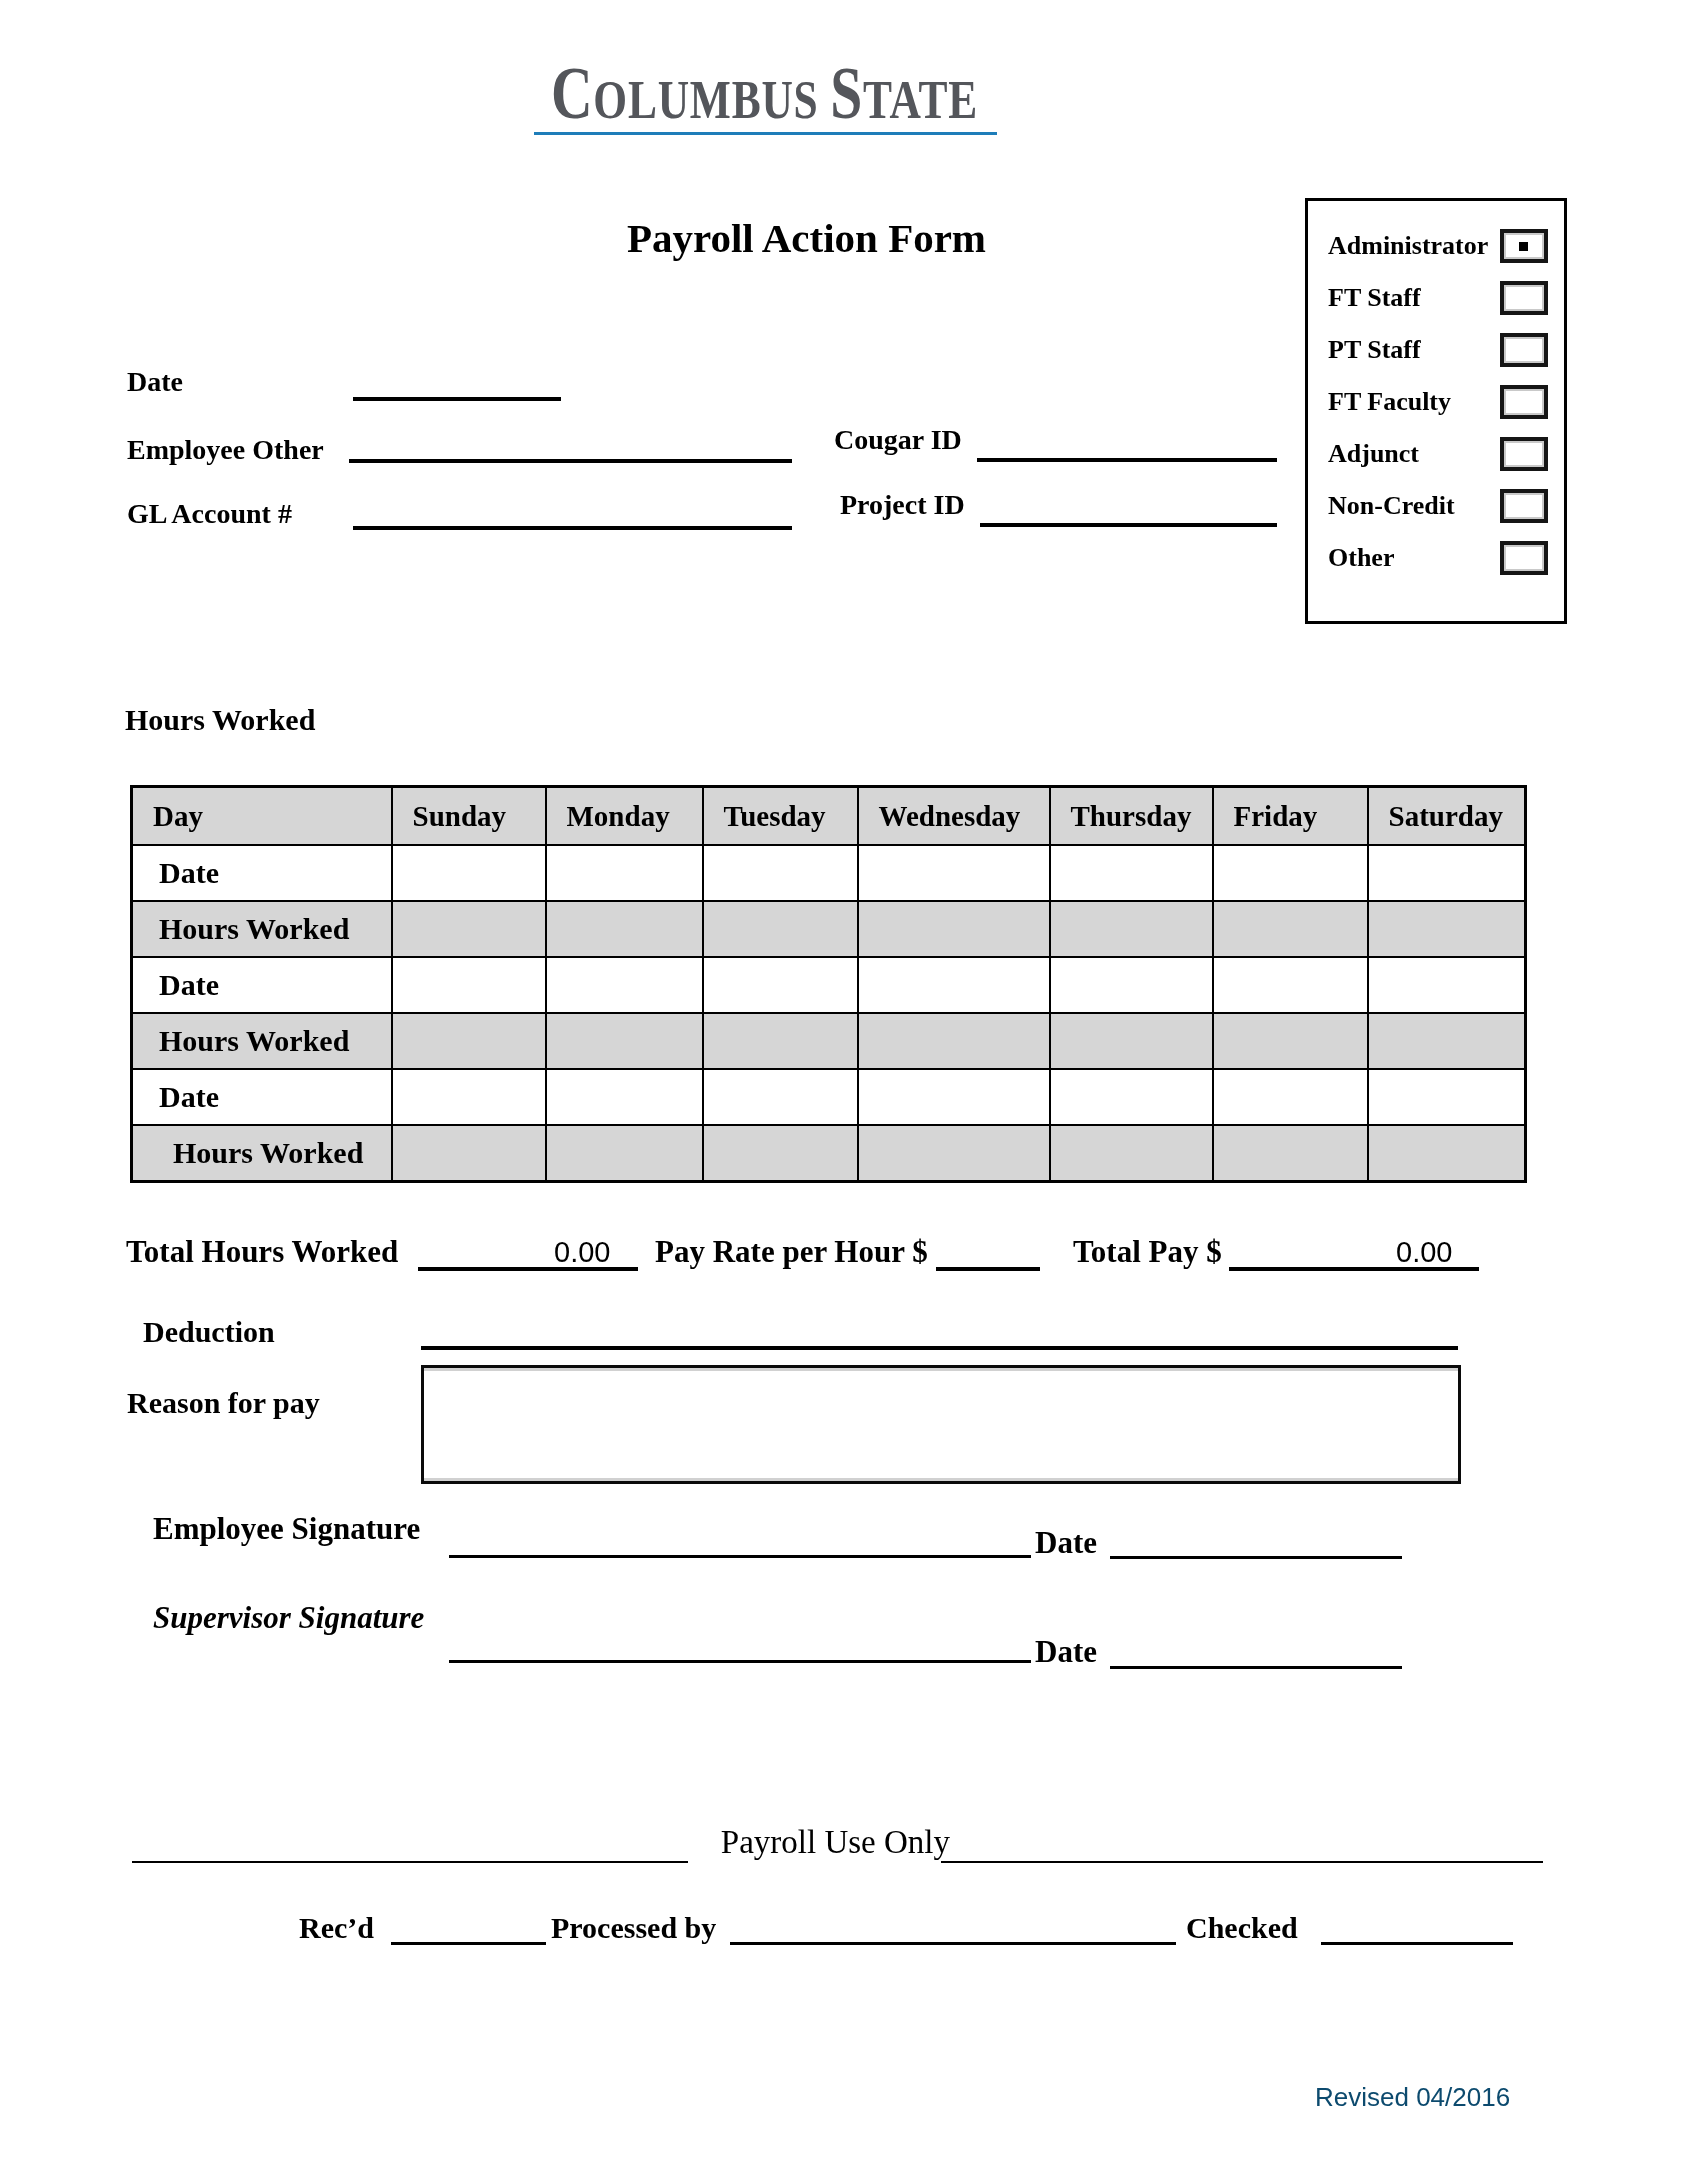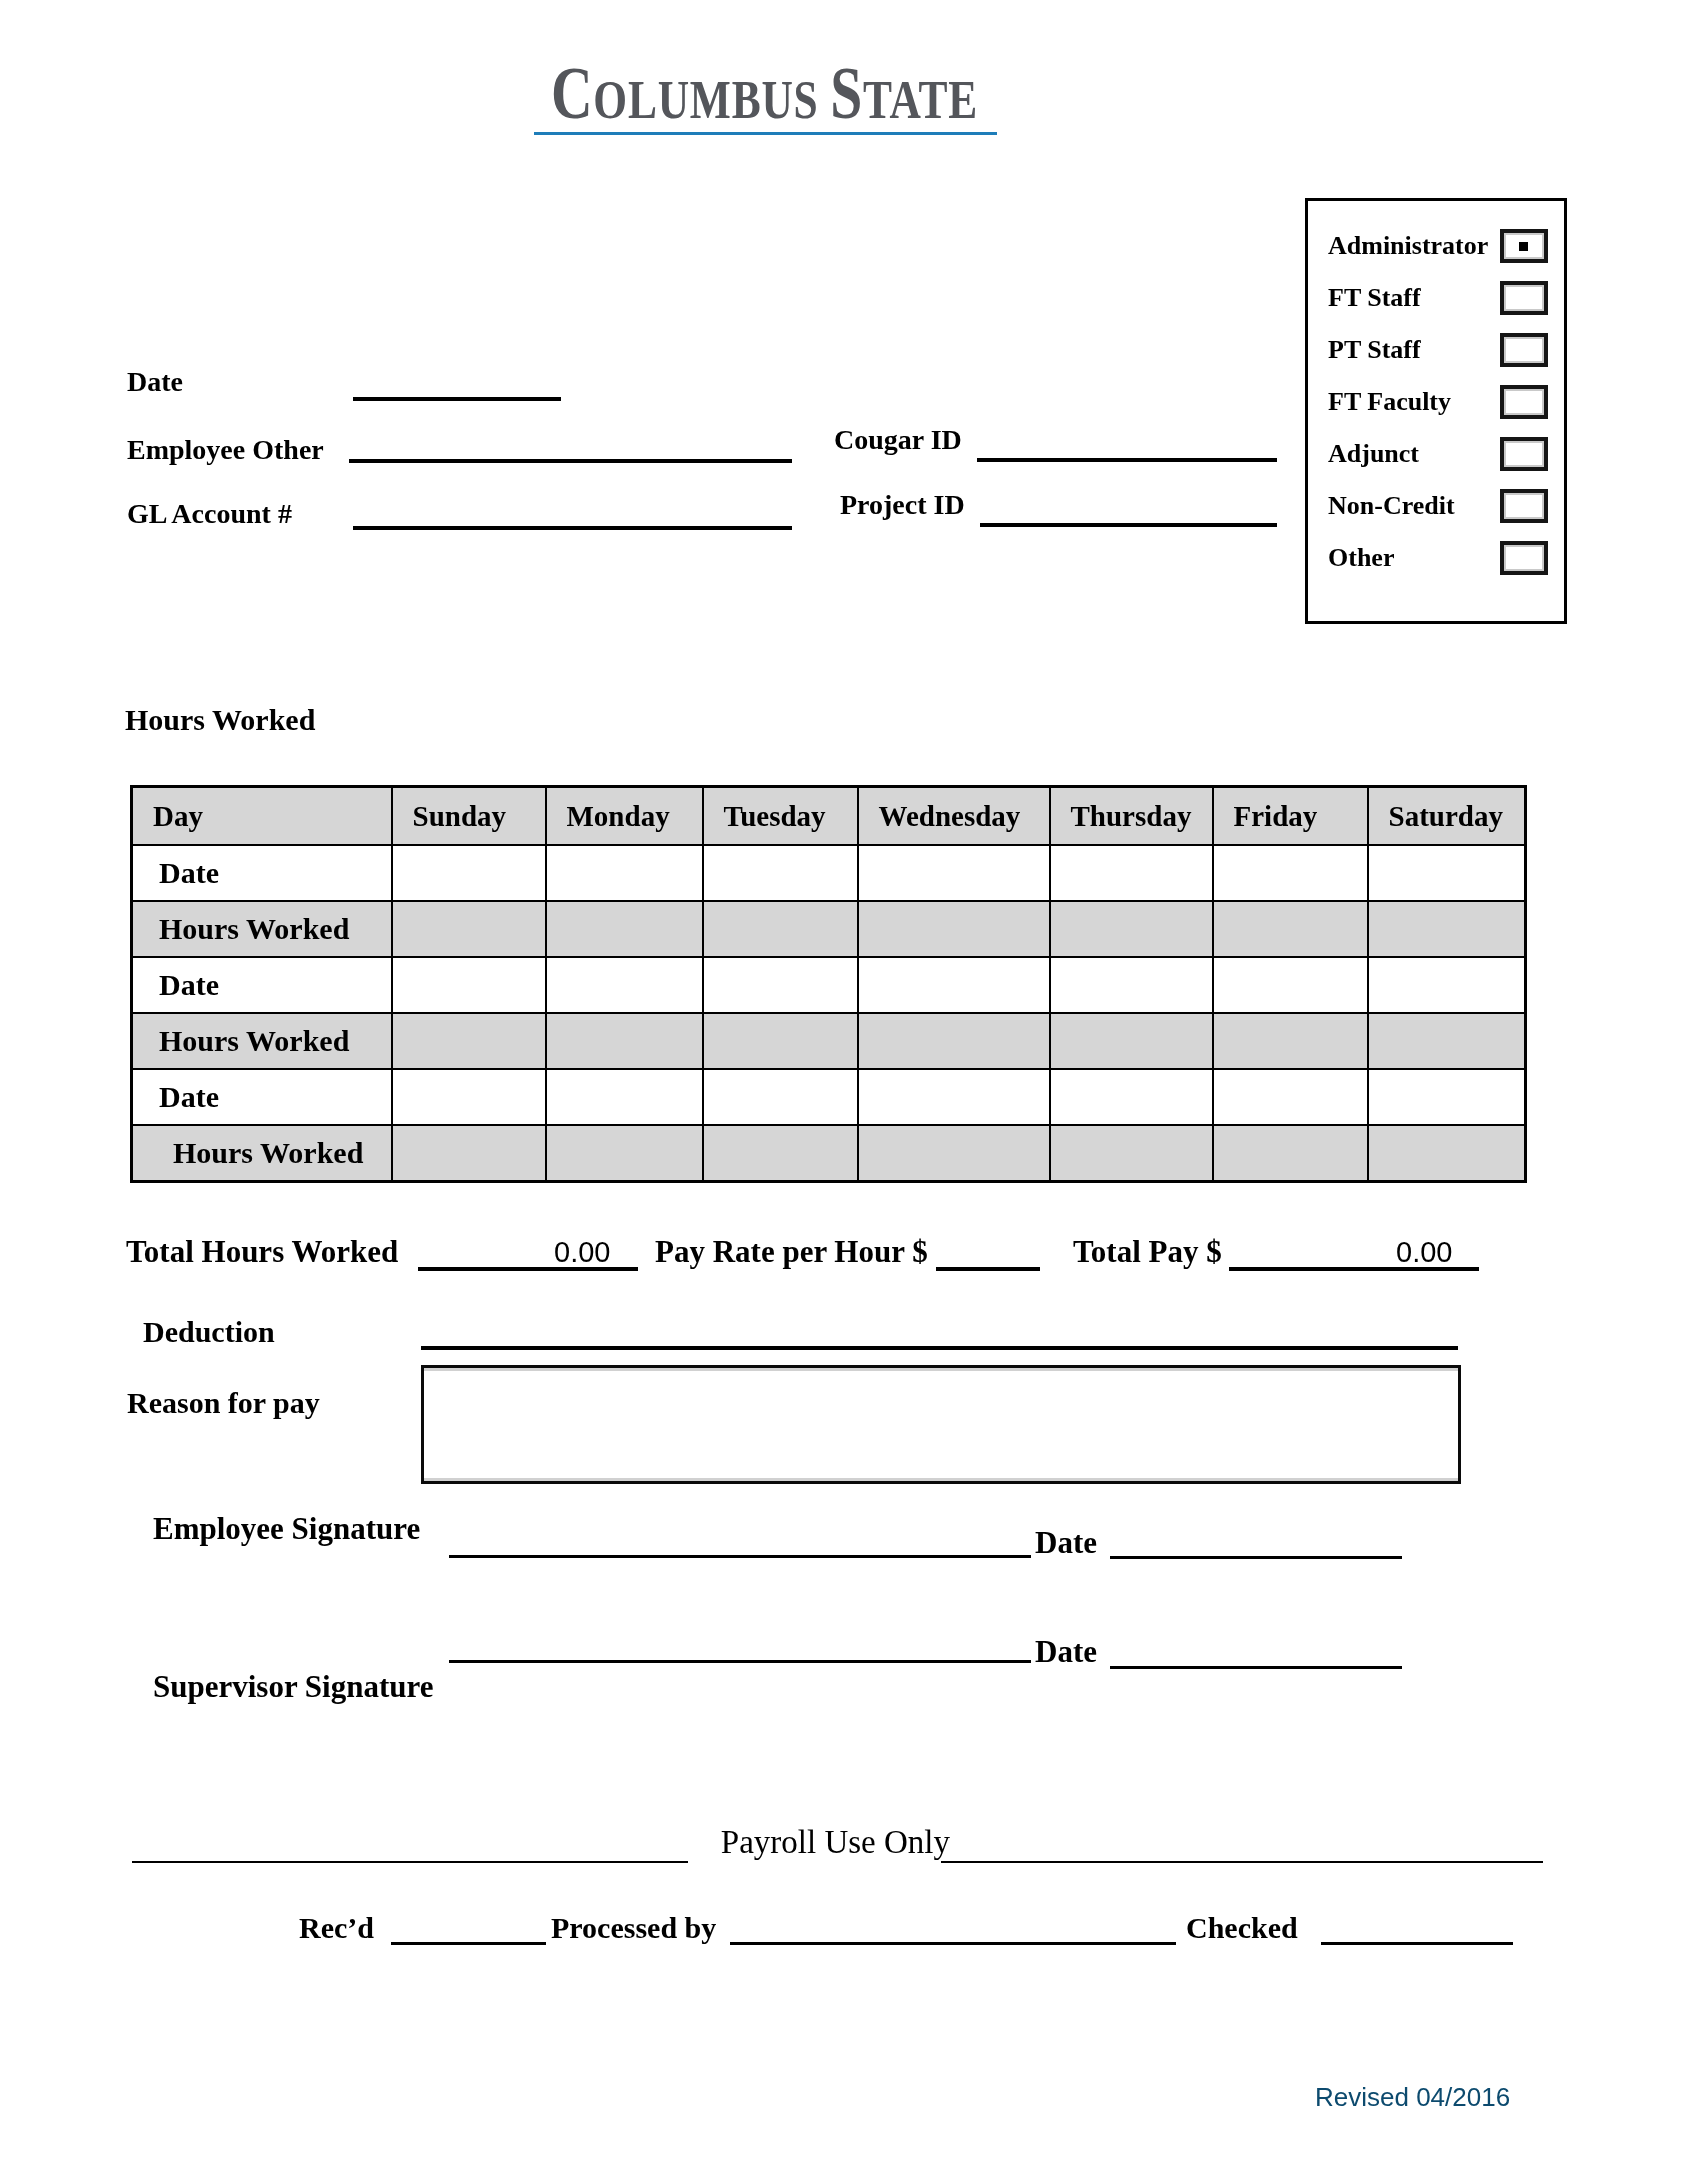--- a/index.html
+++ b/index.html
@@ -51,20 +51,21 @@
 </head>
 <body>
 
 <div class="page">
 
   <div class="abs wordmark" style="left:418px; top:57px; width:693px; text-align:center; transform:scaleX(0.79);">
     <span class="lg-big">C</span><span class="lg-small">OLUMBUS</span><span class="lg-small">&nbsp;</span><span class="lg-big">S</span><span class="lg-small">TATE</span>
   </div>
   <div class="abs" style="left:534px; top:132px; width:463px; height:3px; background:#1E7DB9;"></div>
 
+  <div class="abs b" style="left:559px; top:214px; width:495px; text-align:center; font-size:41px;">Payroll Action Form</div>
 
   <div class="abs panel" style="left:1305px; top:198px; width:262px; height:426px;">
     <div class="panel-item">
       <span class="plabel">Administrator</span>
       <span class="cb" data-checked="true"></span>
     </div>
     <div class="panel-item">
       <span class="plabel">FT Staff</span>
       <span class="cb" data-checked="false"></span>
     </div>
@@ -207,21 +208,21 @@
   <div class="u" style="left:421px; top:1346px; width:1037px;"></div>
 
   <div class="abs slabel" style="left:127px; top:1386px; font-size:30px;">Reason for pay</div>
   <div class="abs reason-box" style="left:421px; top:1365px; width:1040px; height:119px;"></div>
 
   <div class="abs slabel" style="left:153px; top:1511px;">Employee Signature</div>
   <div class="u" style="left:449px; top:1555px; width:582px; height:3px;"></div>
   <div class="abs slabel" style="left:1035px; top:1525px;">Date</div>
   <div class="u" style="left:1110px; top:1556px; width:292px; height:3px;"></div>
 
-  <div class="abs slabel" style="left:153px; top:1669px;">Supervisor Signature</div>
+  <div class="abs slabel" style="left:153px; top:1600px;font-style:italic;">Supervisor Signature</div>
   <div class="u" style="left:449px; top:1660px; width:582px; height:3px;"></div>
   <div class="abs slabel" style="left:1035px; top:1634px;">Date</div>
   <div class="u" style="left:1110px; top:1666px; width:292px; height:3px;"></div>
 
   <div class="abs pu-head" style="left:693px; top:1824px; width:257px; text-align:right;">Payroll Use Only</div>
   <div class="u thin" style="left:132px; top:1861px; width:556px;"></div>
   <div class="u thin" style="left:941px; top:1861px; width:602px;"></div>
 
   <div class="abs slabel" style="left:299px; top:1911px; font-size:30px;">Rec’d</div>
   <div class="u" style="left:391px; top:1942px; width:155px; height:3px;"></div>

